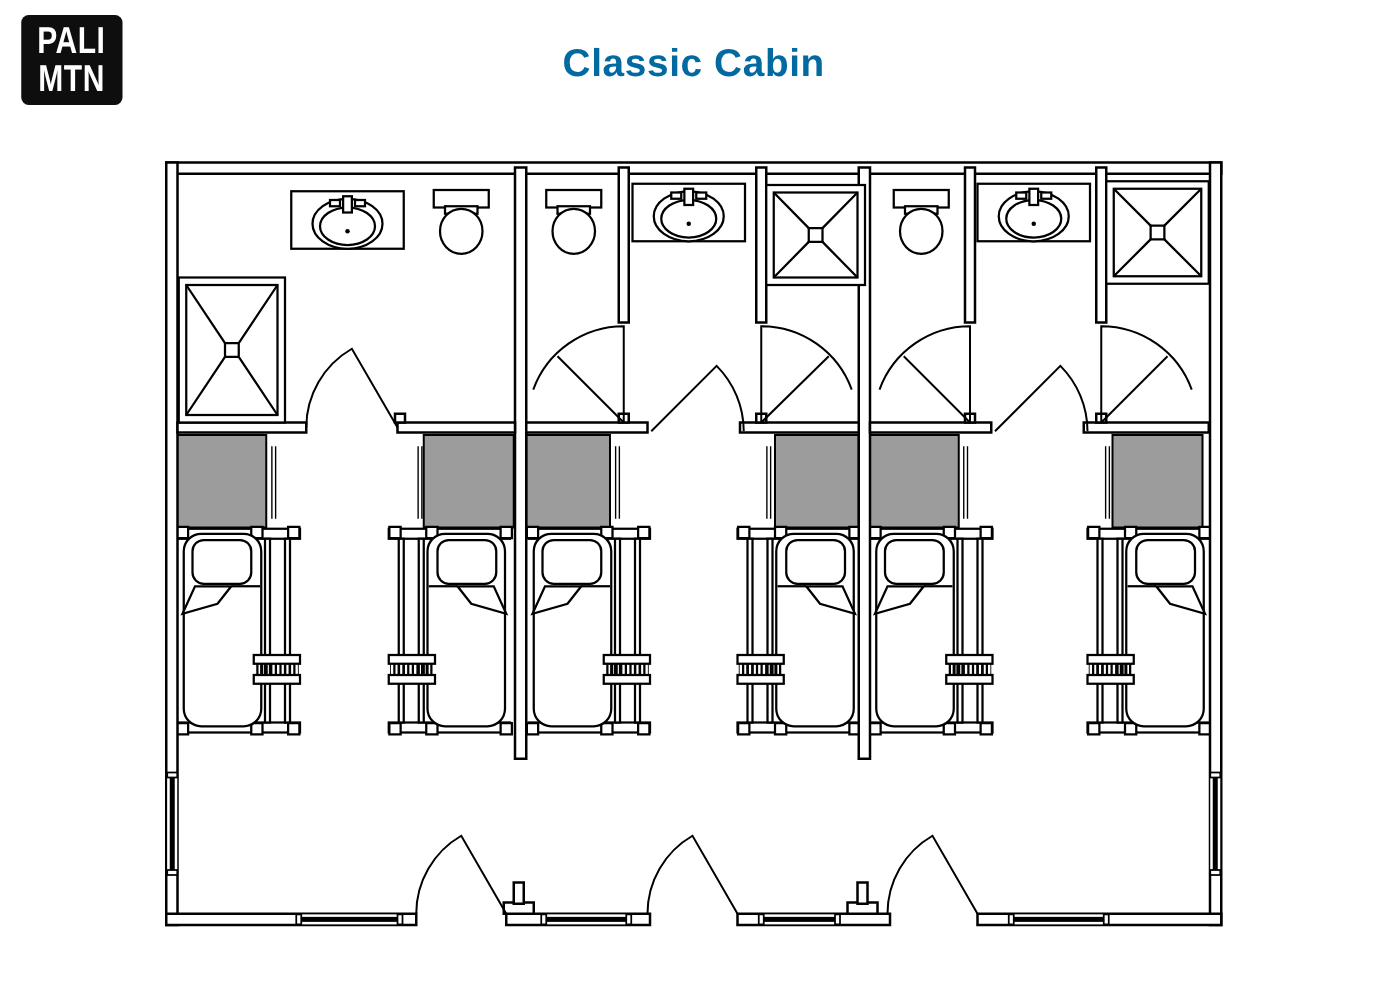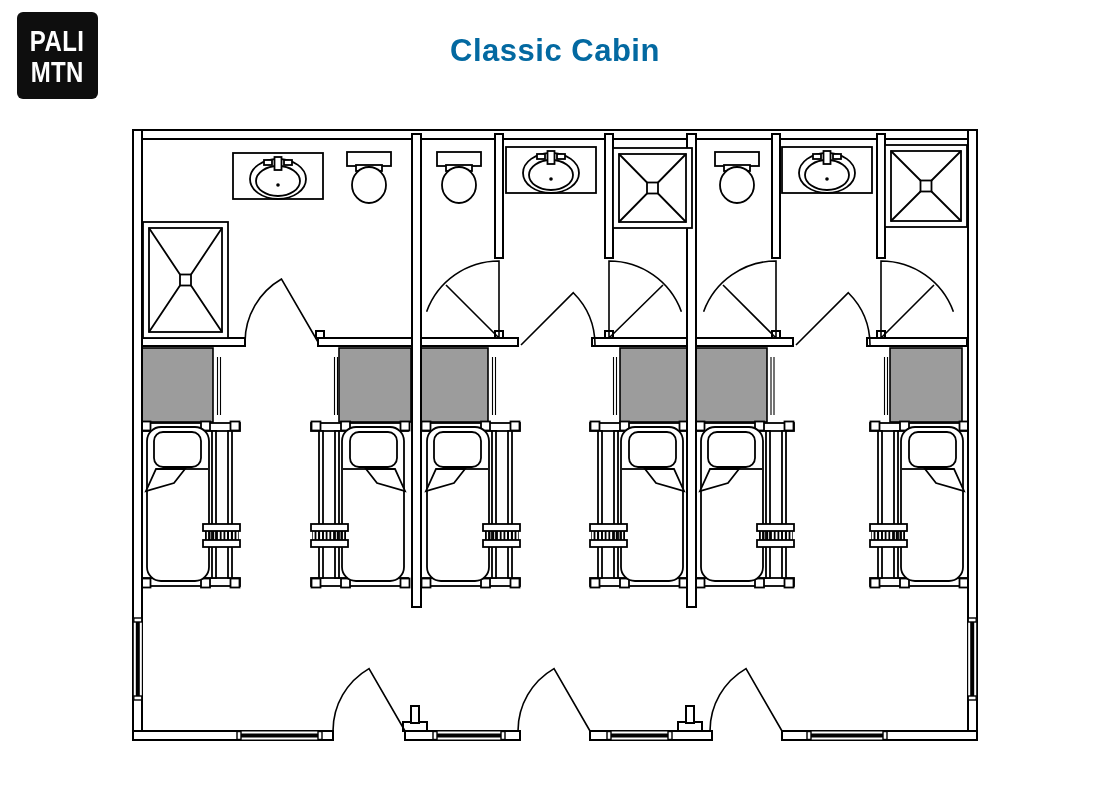--- a/index.html
+++ b/index.html
@@ -1,17 +1,17 @@
 <!DOCTYPE html>
 <html><head>
 <meta charset="utf-8">
 <style>
   html,body{margin:0;padding:0;background:#ffffff;}
   body{width:1110px;height:785px;position:relative;font-family:"Liberation Sans",sans-serif;overflow:hidden;}
-  .logo{position:absolute;left:17px;top:12px;width:81px;height:87px;background:#0e0e0e;border-radius:6px;
+  .logo{position:absolute;left:17px;top:12px;width:81px;height:72px;background:#0e0e0e;border-radius:6px;
         color:#fff;display:flex;flex-direction:column;align-items:center;justify-content:center;
         font-weight:bold;font-size:30px;line-height:31px;}
   .logo span{display:block;transform:scaleX(0.8);letter-spacing:0.5px;}
   .title{position:absolute;top:33px;left:0;width:100%;text-align:center;
          font-size:31px;font-weight:bold;color:#0369a1;letter-spacing:0.5px;}
   svg{position:absolute;left:0;top:0;}
   .wall{fill:#ffffff;stroke:#000;stroke-width:2;}
   .fx{fill:#ffffff;stroke:#000;stroke-width:1.8;}
   .ln{fill:none;stroke:#000;stroke-width:1.8;}
   .door{fill:none;stroke:#000;stroke-width:1.6;}

